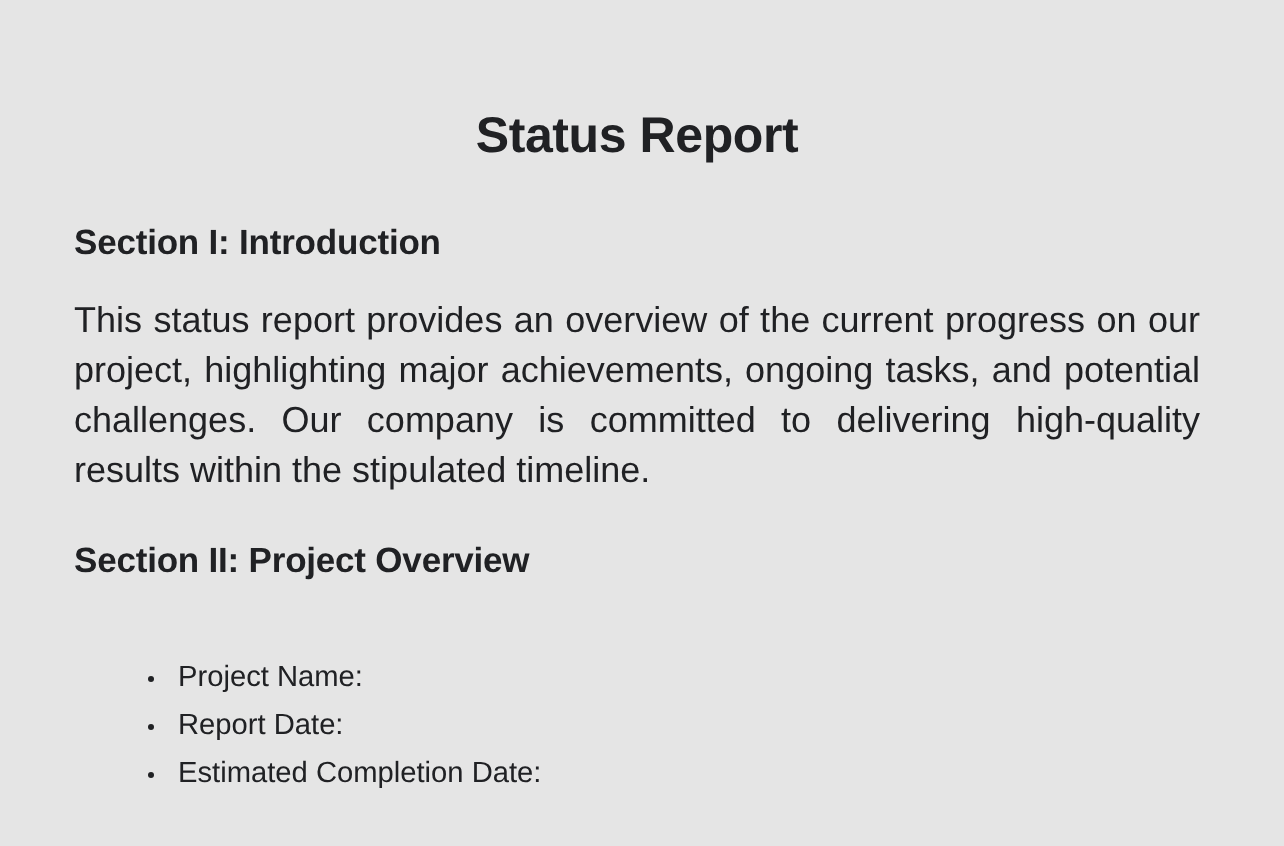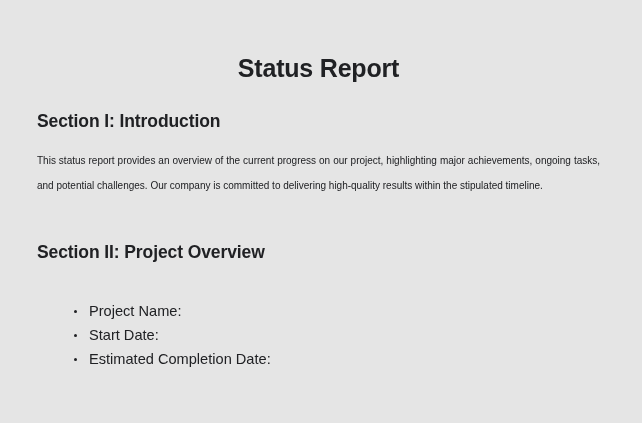--- a/index.html
+++ b/index.html
@@ -44,27 +44,27 @@
     margin: 0;
     padding: 0;
     font-size: 17.5px;
     font-weight: bold;
     line-height: 1.25;
     letter-spacing: -0.1px;
     color: #202124;
   }
 
   .heading-1 { margin-top: 28px; }
-  .heading-2 { margin-top: 44px; }
+  .heading-2 { margin-top: 22px; }
 
   .body-para {
     margin: 0;
     padding: 0;
     margin-top: 15px;
-    font-size: 10px;
+    font-size: 18px;
     line-height: 25px;
     text-align: justify;
     text-justify: inter-word;
     color: #202124;
     width: 563px;
   }
 
   .spacer-para {
     height: 25px;
   }
@@ -110,18 +110,18 @@
 
   <p class="body-para">This status report provides an overview of the current progress on our project, highlighting major achievements, ongoing tasks, and potential challenges. Our company is committed to delivering high-quality results within the stipulated timeline.</p>
 
   <h2 class="section-heading heading-2">Section II: Project Overview</h2>
 
 
   <div class="spacer-para"></div>
 
   <ul class="bullet-list">
     <li class="bullet-item">Project Name:</li>
-    <li class="bullet-item">Start Date:</li>
+    <li class="bullet-item">Report Date:</li>
     <li class="bullet-item">Estimated Completion Date:</li>
 
   </ul>
 
 </div>
 
 </body></html>

